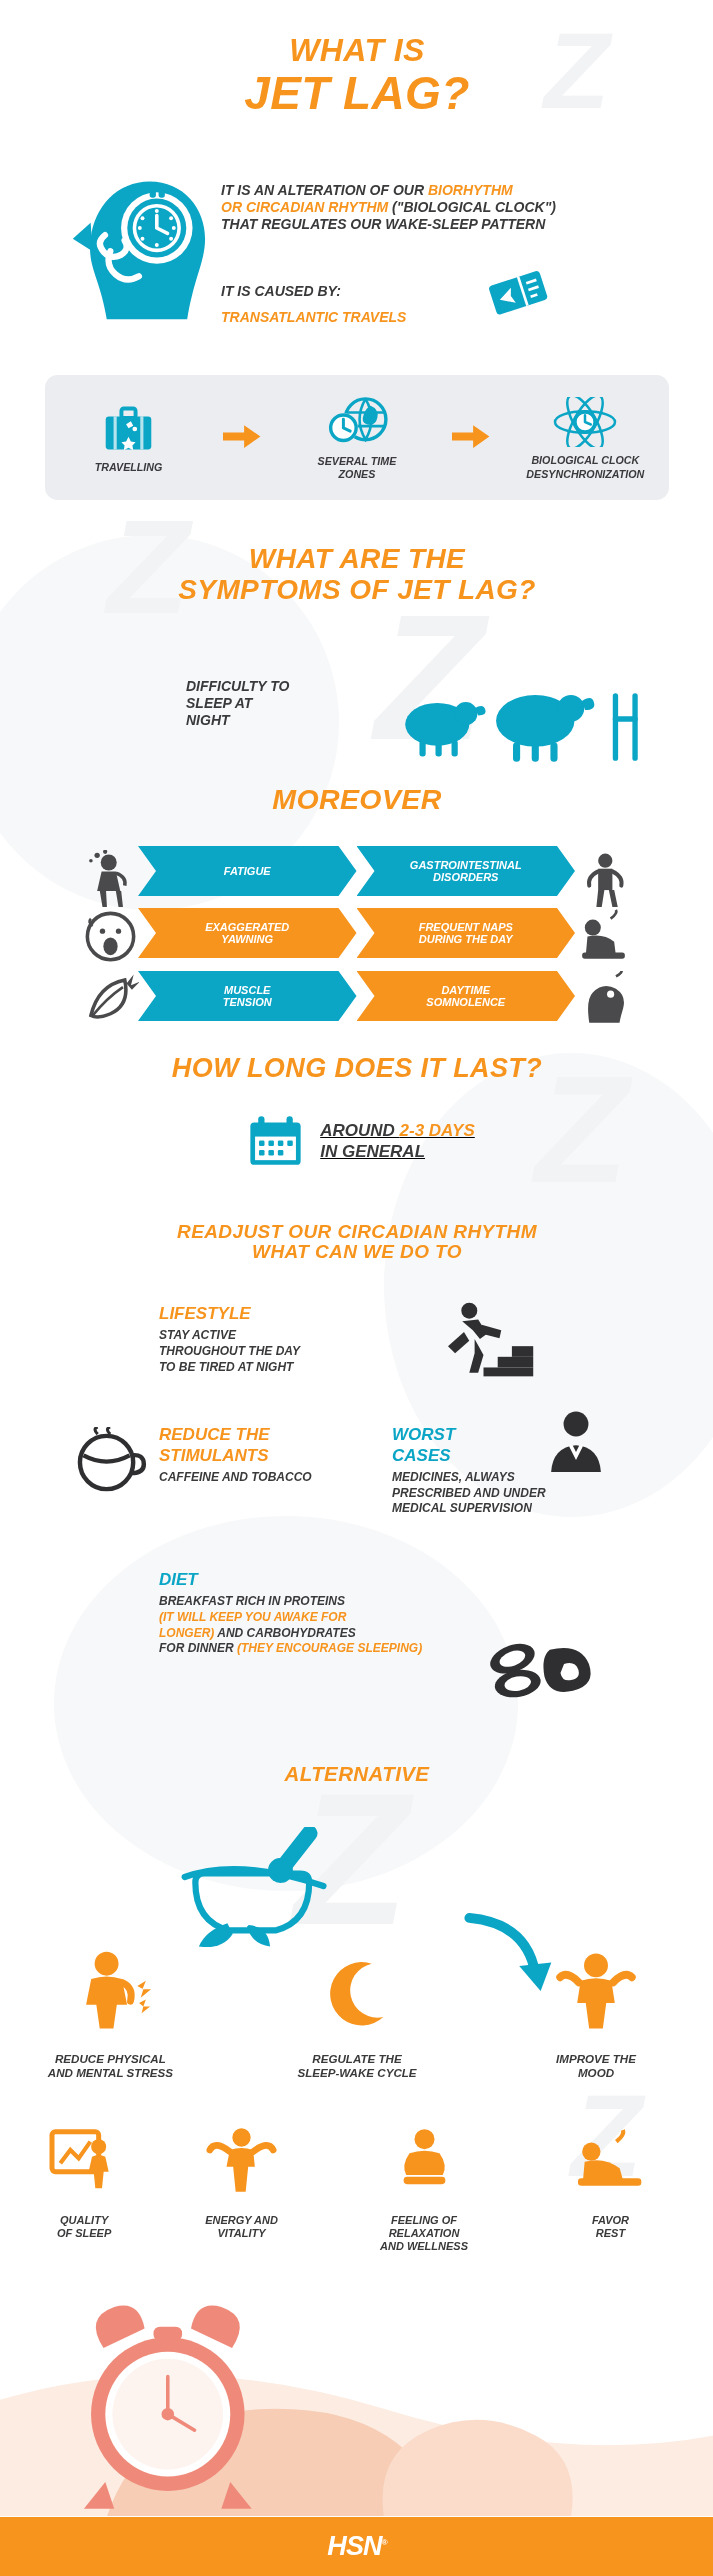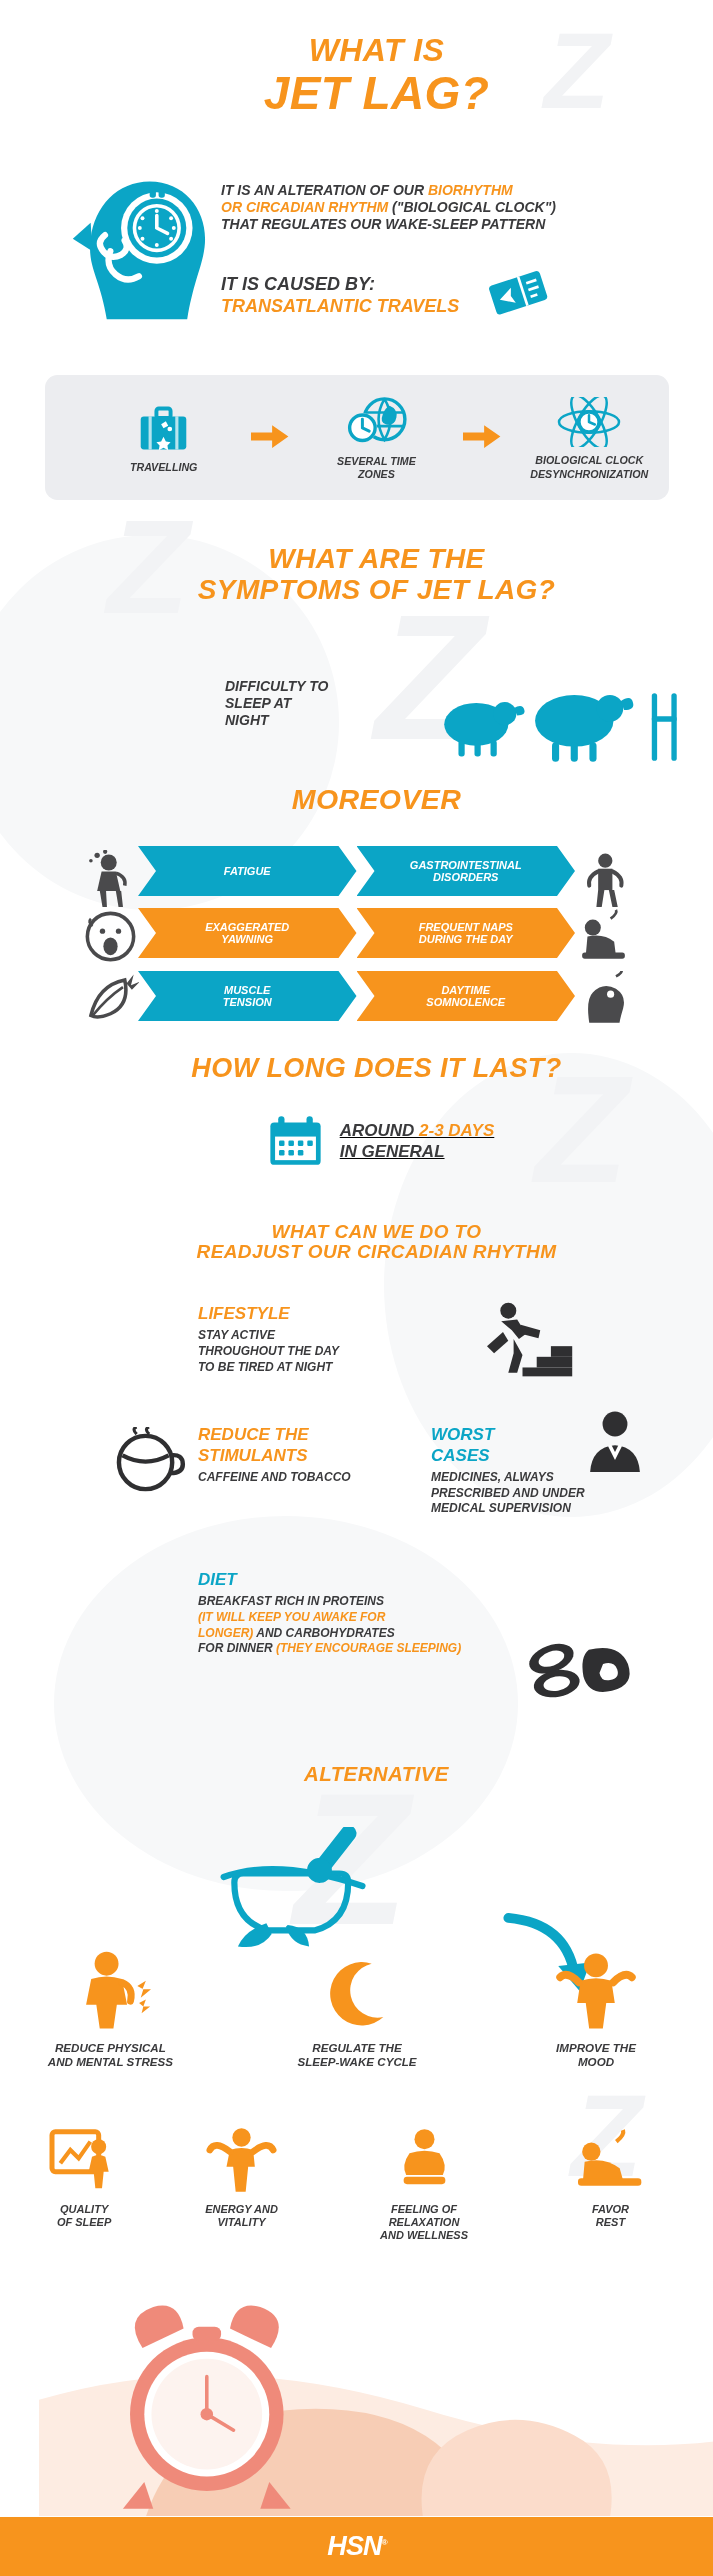--- a/index.html
+++ b/index.html
@@ -27,21 +27,21 @@
     line-height: 1;
   }
 
   .bg-blob {
     position: absolute;
     background: #f7f8f9;
     border-radius: 50%;
     z-index: 0;
   }
 
-  .layer { position: relative; z-index: 2; padding-left: 39px; }
+  .layer { position: relative; z-index: 2; }
 
   
   .orange { color: #F7941D; }
   .dark   { color: #3A3A3C; }
   .teal   { color: #0BA5C6; }
   .white  { color: #ffffff; }
 
   .t-head {
     font-weight: 900;
     font-style: italic;
@@ -60,21 +60,21 @@
   .title-wrap { position: absolute; top: 34px; left: 0; width: 714px; text-align: center; }
   .title-1 { font-size: 32px; }
   .title-2 { font-size: 46px; margin-top: 1.8px; }
 
   
   .intro { position: absolute; top: 169px; left: 0; width: 714px; }
   .intro-icon { position: absolute; left: 71px; top: 0; width: 143px; height: 152px; }
   .intro-text { position: absolute; left: 221px; top: 12.5px; width: 464px; }
   .intro-text .l { font-size: 14px; }
   .intro-cause { position: absolute; left: 221px; top: 105px; width: 357px; }
-  .intro-cause .l { font-size: 18px; }
+  .intro-cause .l { font-size: 14px; margin-top: 9px; }
   .ticket-icon { position: absolute; left: 486px; top: 96px; width: 66px; height: 55px; }
 
   
   .flow-panel {
     position: absolute; top: 375px; left: 45px;
     width: 624px; height: 125px;
     background: #ecedf0; border-radius: 12.5px;
   }
   .flow-row {
     position: absolute; top: 385px; left: 45px;
@@ -158,21 +158,21 @@
 
   .curve-arrow { position: absolute; top: 1909px; left: 464px; width: 98px; height: 98px; }
 
   
   .ben-row1 { position: absolute; top: 1946px; left: 0; width: 714px; height: 161px; }
   .ben-row2 { position: absolute; top: 2123px; left: 0; width: 714px; height: 156px; }
   .ben {
     position: absolute; text-align: center;
   }
   .ben .bicon { height: 86px; display: flex; align-items: flex-end; justify-content: center; }
-  .ben .blabel { font-size: 11.6px; margin-top: 9px; line-height: 1.2; }
+  .ben .blabel { font-size: 11.6px; margin-top: 20px; line-height: 1.2; }
   .ben-row2 .bicon { height: 71px; }
   .ben-row2 .blabel { font-size: 11px; }
 
   
   .clock-scene { position: absolute; top: 2248px; left: 0; width: 714px; height: 268px; overflow: hidden; }
 
   
   .footer {
     position: absolute; bottom: 0; left: 0; width: 714px; height: 59px;
     background: #F7941D; display: flex; align-items: center; justify-content: center;
@@ -483,22 +483,22 @@
     </div>
     <div class="cal-text">
       <div class="t-body l">
         <span class="dark">AROUND </span><span class="orange">2-3 DAYS</span>
       </div>
       <div class="t-body l dark">IN GENERAL</div>
     </div>
   </div>
 
   <div class="readjust layer">
+    <div class="t-head orange l">READJUST OUR CIRCADIAN RHYTHM</div>
     <div class="t-head orange l">WHAT CAN WE DO TO</div>
-    <div class="t-head orange l">READJUST OUR CIRCADIAN RHYTHM</div>
   </div>
 
   <div class="adv adv-lifestyle layer">
     <div class="t-body h orange">LIFESTYLE</div>
     <div class="t-body p dark">
       <span>STAY ACTIVE</span><br>
       <span>THROUGHOUT THE DAY</span><br>
       <span>TO BE TIRED AT NIGHT</span>
     </div>
   </div>

